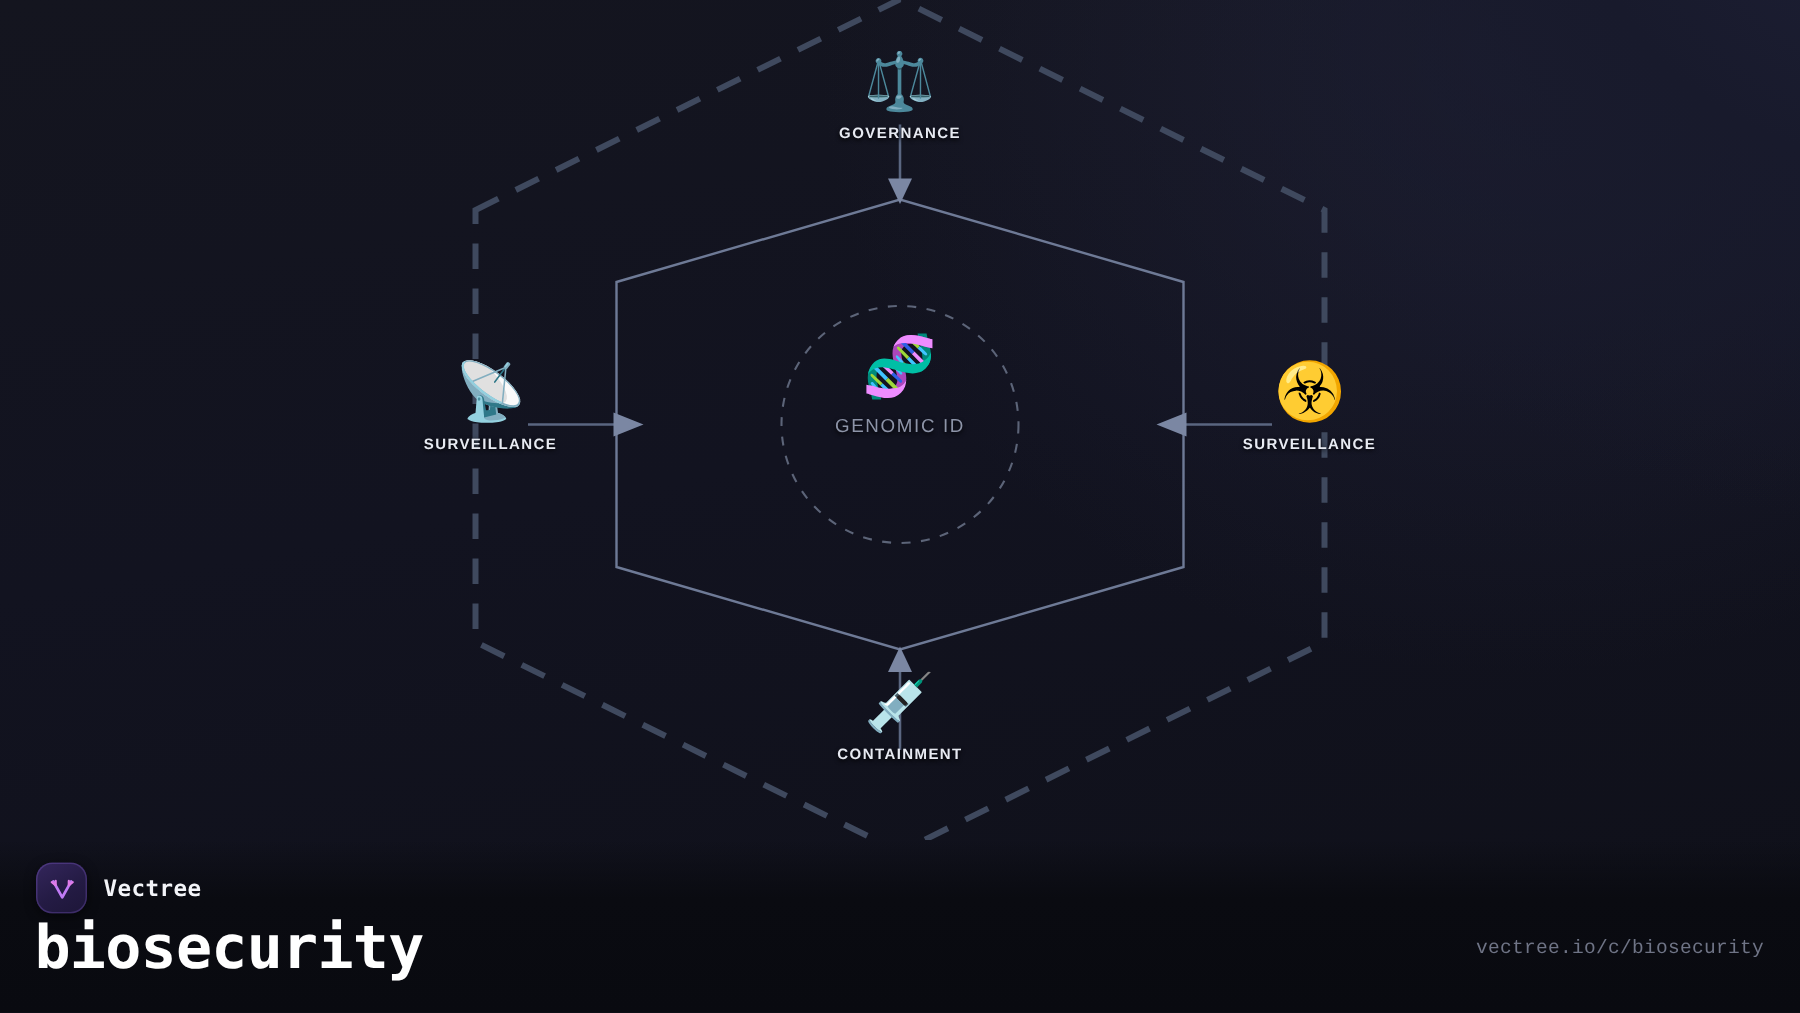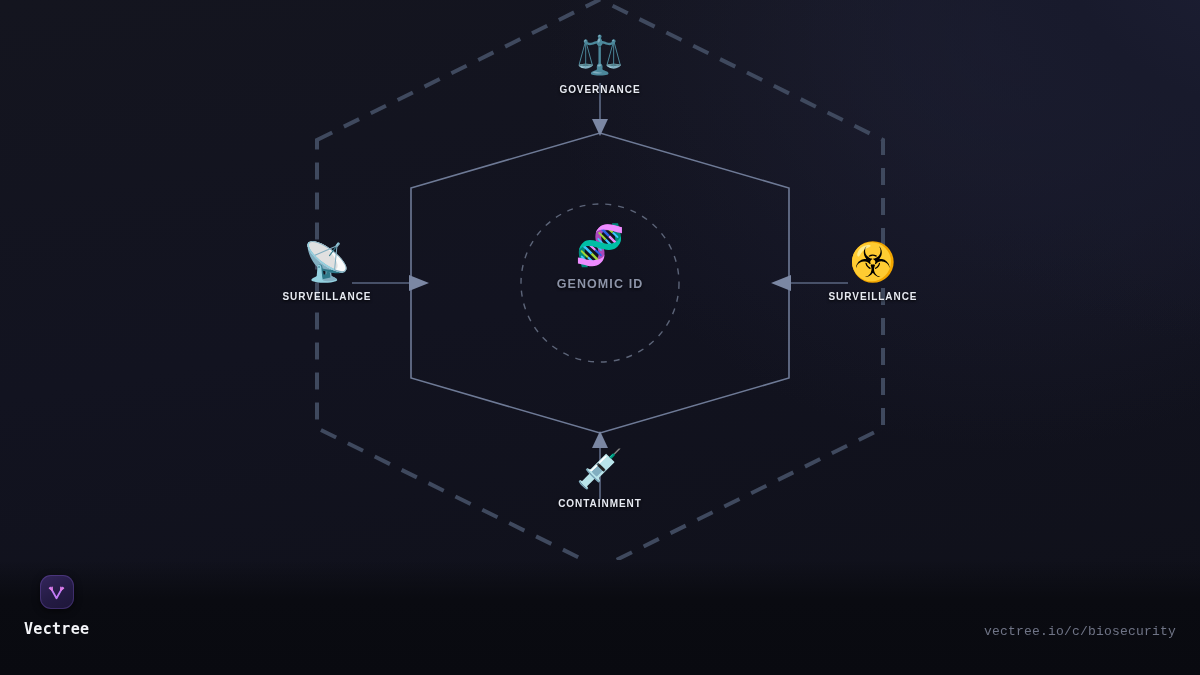--- a/index.html
+++ b/index.html
@@ -69,37 +69,37 @@
   #node-center {
     position:absolute;
     left:600px; top:283px;
     width:230px; margin-left:-115px;
     margin-top:-58px;
     text-align:center;
   }
   #node-center .node-icon { font-size:40px; height:46px; }
   #node-center .node-label {
     color:#8d94a8;
-    font-weight:bold;
+    font-weight:normal;
     font-size:12.5px;
     letter-spacing:1.1px;
     margin-top:6px;
   }
 
   
   #footer {
     position:absolute;
     left:0; bottom:0;
     width:1200px; height:115px;
     background:linear-gradient(180deg, rgba(8,9,14,0.0) 0%, #0a0b11 34%, #090a10 100%);
   }
   #brand-row {
     position:absolute;
     left:24px; top:575px;
-    display:flex; align-items:center; gap:11px;flex-direction:column;
+    display:flex; align-items:center; gap:11px;
   }
   #brand-mark {
     width:34px; height:34px;
     border-radius:11px;
     background:linear-gradient(150deg,#34265c 0%,#241b44 55%,#1d1638 100%);
     box-shadow:0 0 0 1px rgba(150,110,235,0.26) inset, 0 2px 7px rgba(0,0,0,0.55);
     display:flex; align-items:center; justify-content:center;
   }
   #brand-name {
     font-family:"DejaVu Sans Mono", monospace;
@@ -205,16 +205,17 @@
         <path d="M5.2 6.4 L12 18.6 L18.8 6.4" fill="none" stroke="#c07bf5" stroke-width="2.1" stroke-linecap="round" stroke-linejoin="round"></path>
         <path d="M4.0 7.0 L6.6 9.0" stroke="#e07ce8" stroke-width="1.7" stroke-linecap="round"></path>
         <path d="M7.0 6.0 L7.0 9.2" stroke="#e07ce8" stroke-width="1.7" stroke-linecap="round"></path>
         <path d="M20.0 7.0 L17.4 9.0" stroke="#e07ce8" stroke-width="1.7" stroke-linecap="round"></path>
         <path d="M17.0 6.0 L17.0 9.2" stroke="#e07ce8" stroke-width="1.7" stroke-linecap="round"></path>
       </svg>
     </div>
     <span id="brand-name">Vectree</span>
   </div>
 
+  <div id="page-title">biosecurity</div>
 
   <div id="page-url">vectree.io/c/biosecurity</div>
 
 </div>
 
 </body></html>

